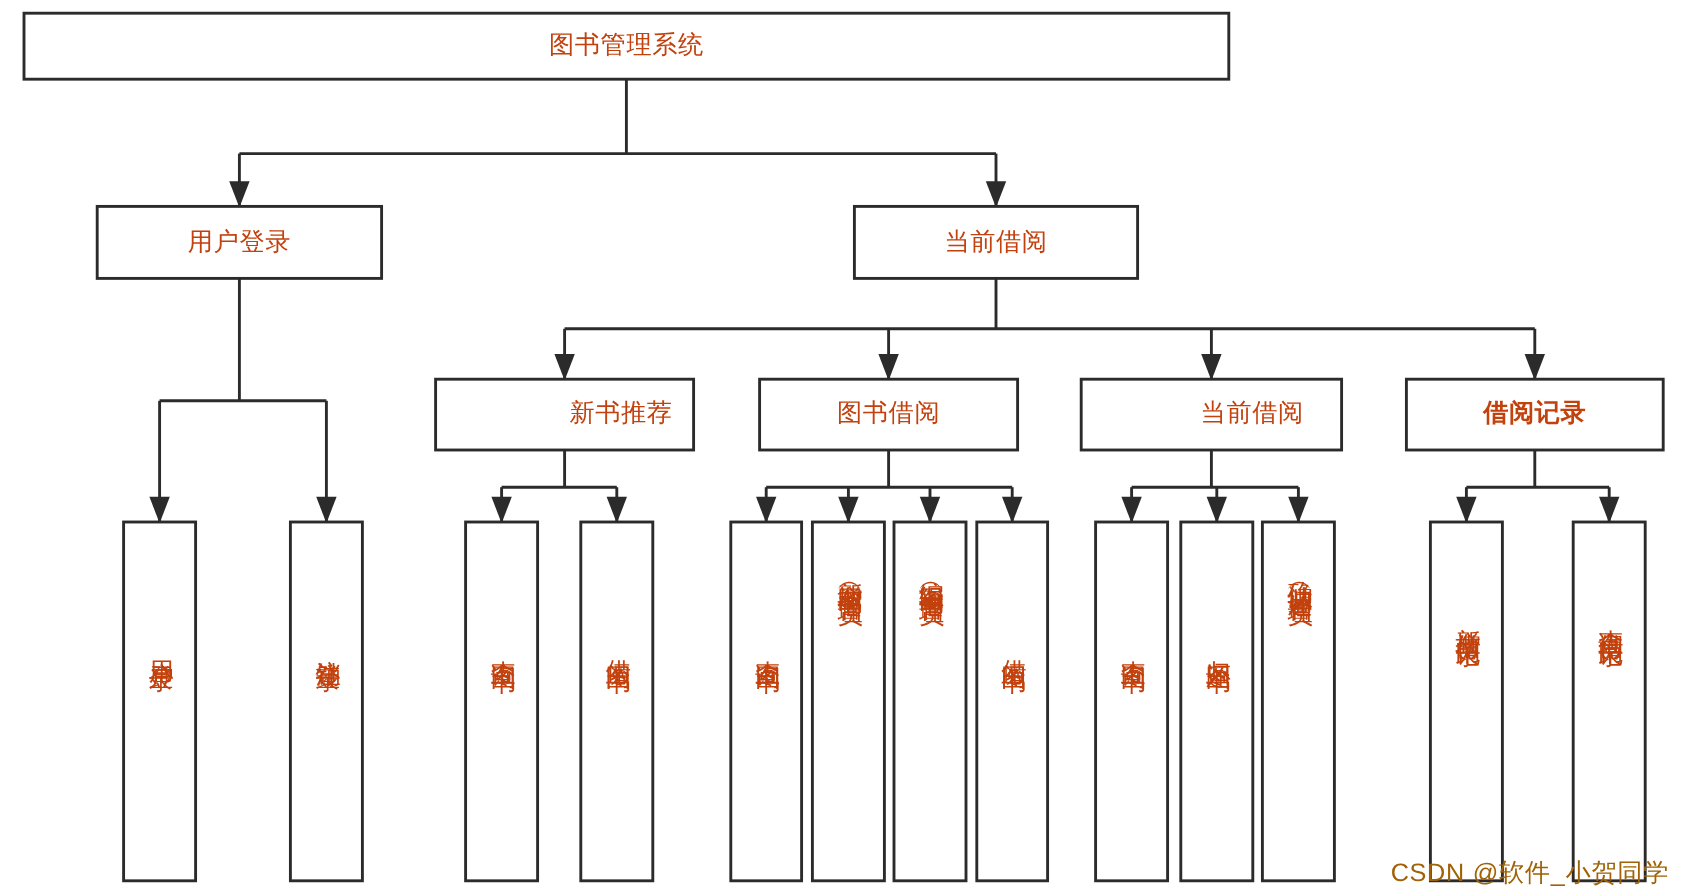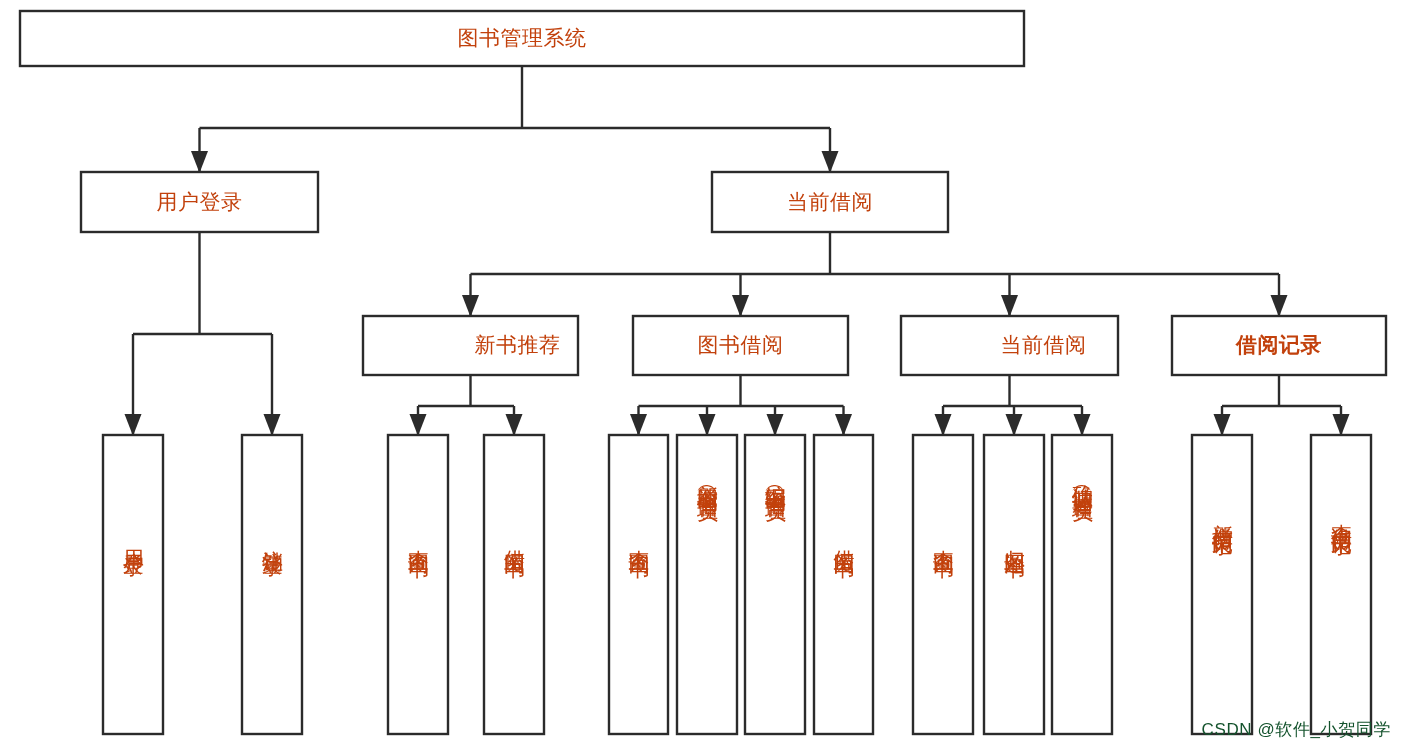--- a/index.html
+++ b/index.html
@@ -67,22 +67,22 @@
     box-sizing: border-box;
   }
   .node-hit {
     position: absolute;
     cursor: default;
   }
   #watermark {
     position: absolute;
     right: 14px;
     bottom: 6px;
-    font-size: 17px;
-    color: #14532d;
+    font-size: 21px;
+    color: #a16207;
     letter-spacing: 0.6px;
     white-space: nowrap;
     user-select: none;
   }
 </style>
 </head>
 <body>
 
 <div id="diagram-root">
   <svg class="flow" viewBox="0 0 1405 747">

